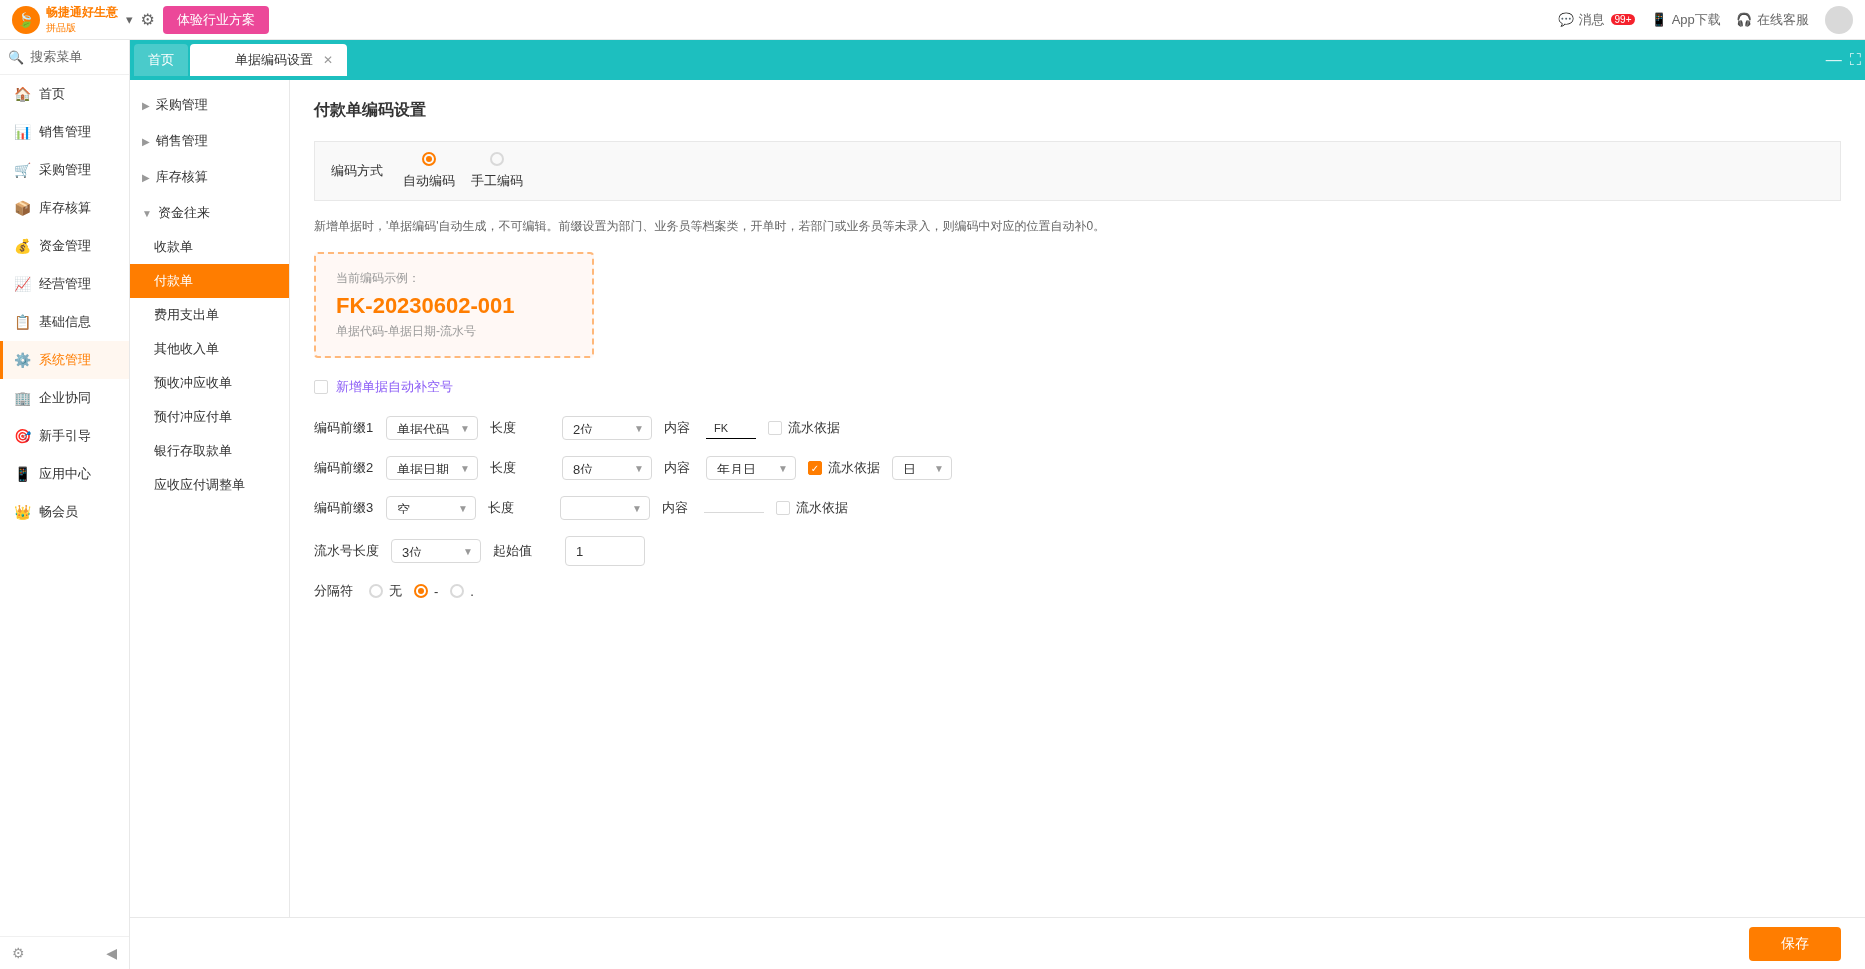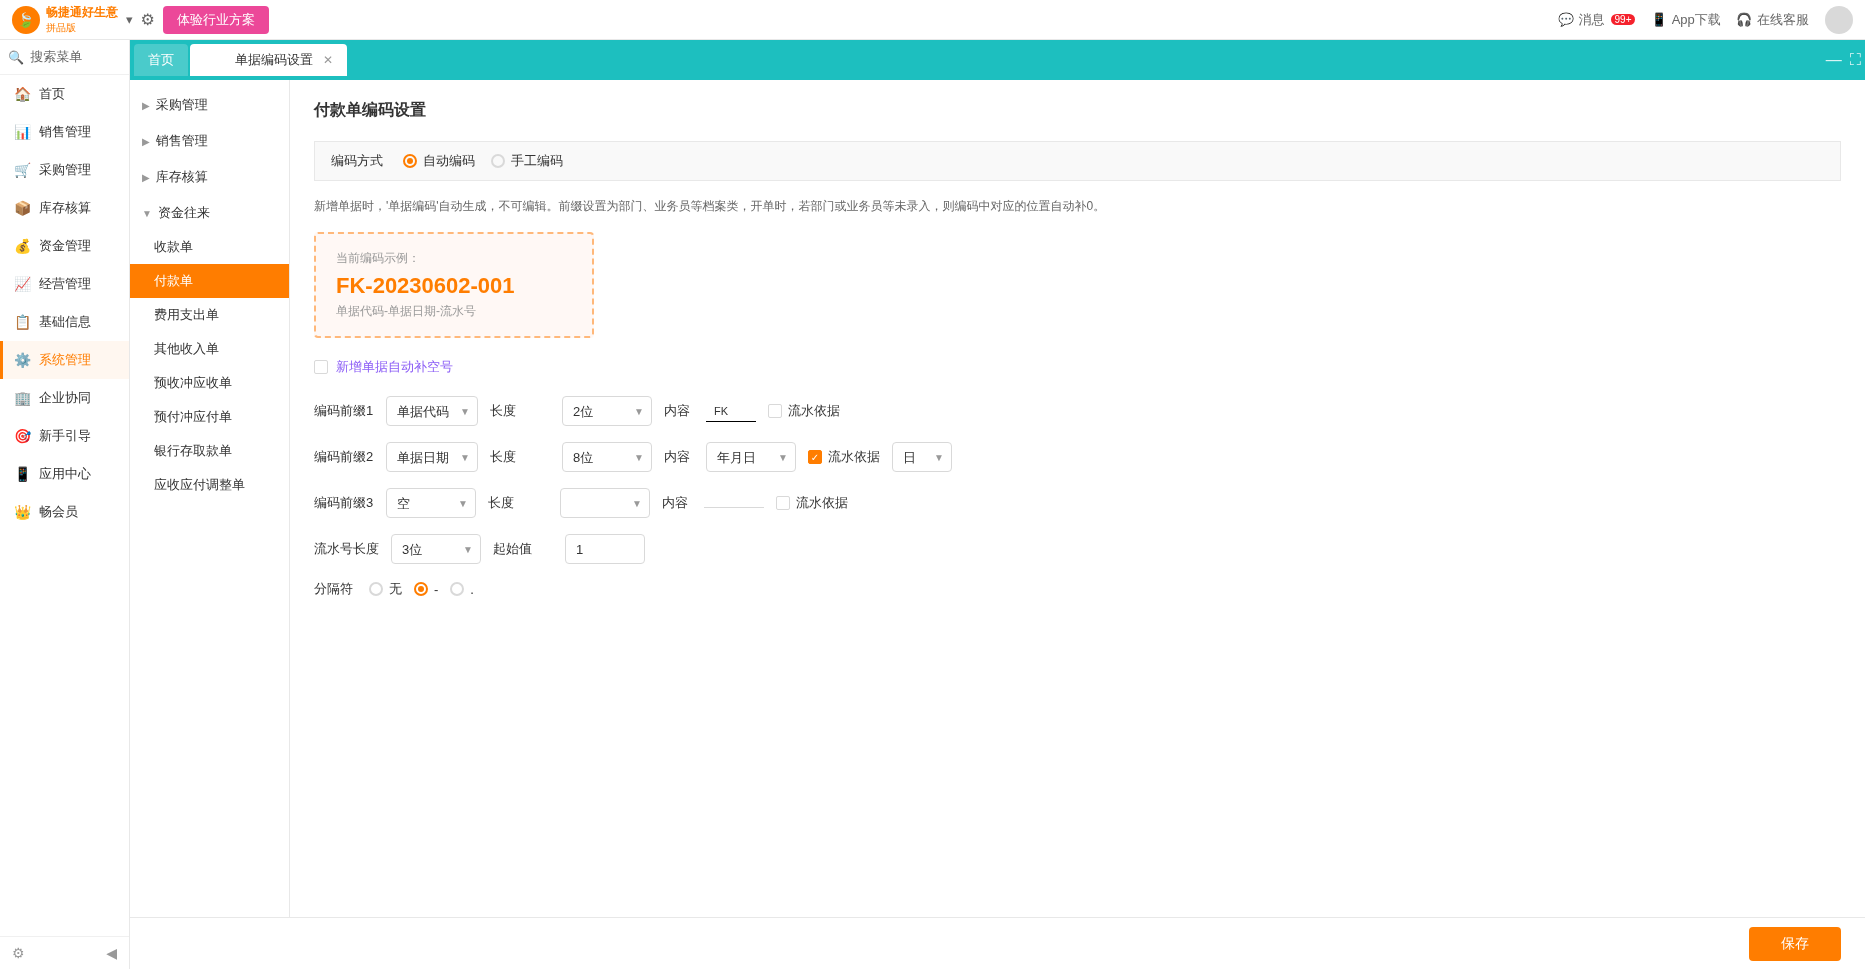--- a/index.html
+++ b/index.html
@@ -52,21 +52,21 @@
     .sub-sidebar-item.active { background: #ff7d00; color: white; }
 
     
     .form-area { flex: 1; overflow-y: auto; padding: 20px 24px; background: #fff; }
     .page-title { font-size: 16px; font-weight: bold; color: #333; margin-bottom: 20px; }
 
     
     .encoding-section { background: #f9f9f9; border: 1px solid #e8e8e8; border-radius: 0; padding: 10px 16px; margin-bottom: 16px; display: flex; align-items: center; gap: 20px; }
     .encoding-label { font-size: 13px; color: #333; }
     .radio-group { display: flex; align-items: center; gap: 16px; }
-    .radio-item { display: flex; align-items: center; gap: 6px; cursor: pointer; font-size: 13px; }
+    .radio-item { display: flex; align-items: center; gap: 6px; cursor: pointer; font-size: 13px; flex-direction: column; }
     .radio-dot { width: 14px; height: 14px; border-radius: 50%; border: 2px solid #d9d9d9; display: flex; align-items: center; justify-content: center; }
     .radio-dot.checked { border-color: #ff7d00; }
     .radio-dot.checked::after { content: ''; width: 6px; height: 6px; background: #ff7d00; border-radius: 50%; }
 
     
     .info-text { font-size: 12px; color: #666; margin-bottom: 16px; line-height: 1.6; }
 
     
     .code-preview { background: #fff8f5; border: 2px dashed #ffb87a; border-radius: 4px; padding: 16px 20px; margin-bottom: 20px; width: 280px; }
     .code-preview-label { font-size: 12px; color: #999; margin-bottom: 6px; }
@@ -76,21 +76,21 @@
     
     .checkbox-row { display: flex; align-items: center; gap: 8px; margin-bottom: 20px; }
     .checkbox-box { width: 14px; height: 14px; border: 1px solid #d9d9d9; border-radius: 2px; cursor: pointer; display: flex; align-items: center; justify-content: center; }
     .checkbox-box.checked { background: #ff7d00; border-color: #ff7d00; color: white; font-size: 10px; }
     .checkbox-label { font-size: 13px; color: #8b5cf6; }
 
     
     .form-row { display: flex; align-items: center; gap: 12px; margin-bottom: 16px; flex-wrap: wrap; }
     .form-label { font-size: 13px; color: #333; min-width: 60px; }
     .select-wrapper { position: relative; display: inline-flex; align-items: center; }
-    .form-select { border: 1px solid #d9d9d9; border-radius: 4px; padding: 5px 28px 5px 10px; font-size: 13px; background: white; cursor: pointer; appearance: none; min-width: 90px; color: #333; height: 30px; }
+    .form-select { border: 1px solid #d9d9d9; border-radius: 4px; padding: 5px 28px 5px 10px; font-size: 13px; background: white; cursor: pointer; appearance: none; min-width: 90px; color: #333; height: 24px; }
     .select-arrow { position: absolute; right: 8px; top: 50%; transform: translateY(-50%); color: #999; font-size: 10px; pointer-events: none; }
     .form-input { border: 1px solid #d9d9d9; border-radius: 4px; padding: 5px 10px; font-size: 13px; height: 30px; color: #333; background: white; }
     .content-label { font-size: 13px; color: #333; }
     .content-value { font-size: 11px; color: #333; border-bottom: 1px solid #000000; min-width: 40px; padding: 4px 0; }
 
     
     .stream-check { display: flex; align-items: center; gap: 6px; }
 
     
     .separator-row { display: flex; align-items: flex-start; gap: 16px; margin-bottom: 20px; }

